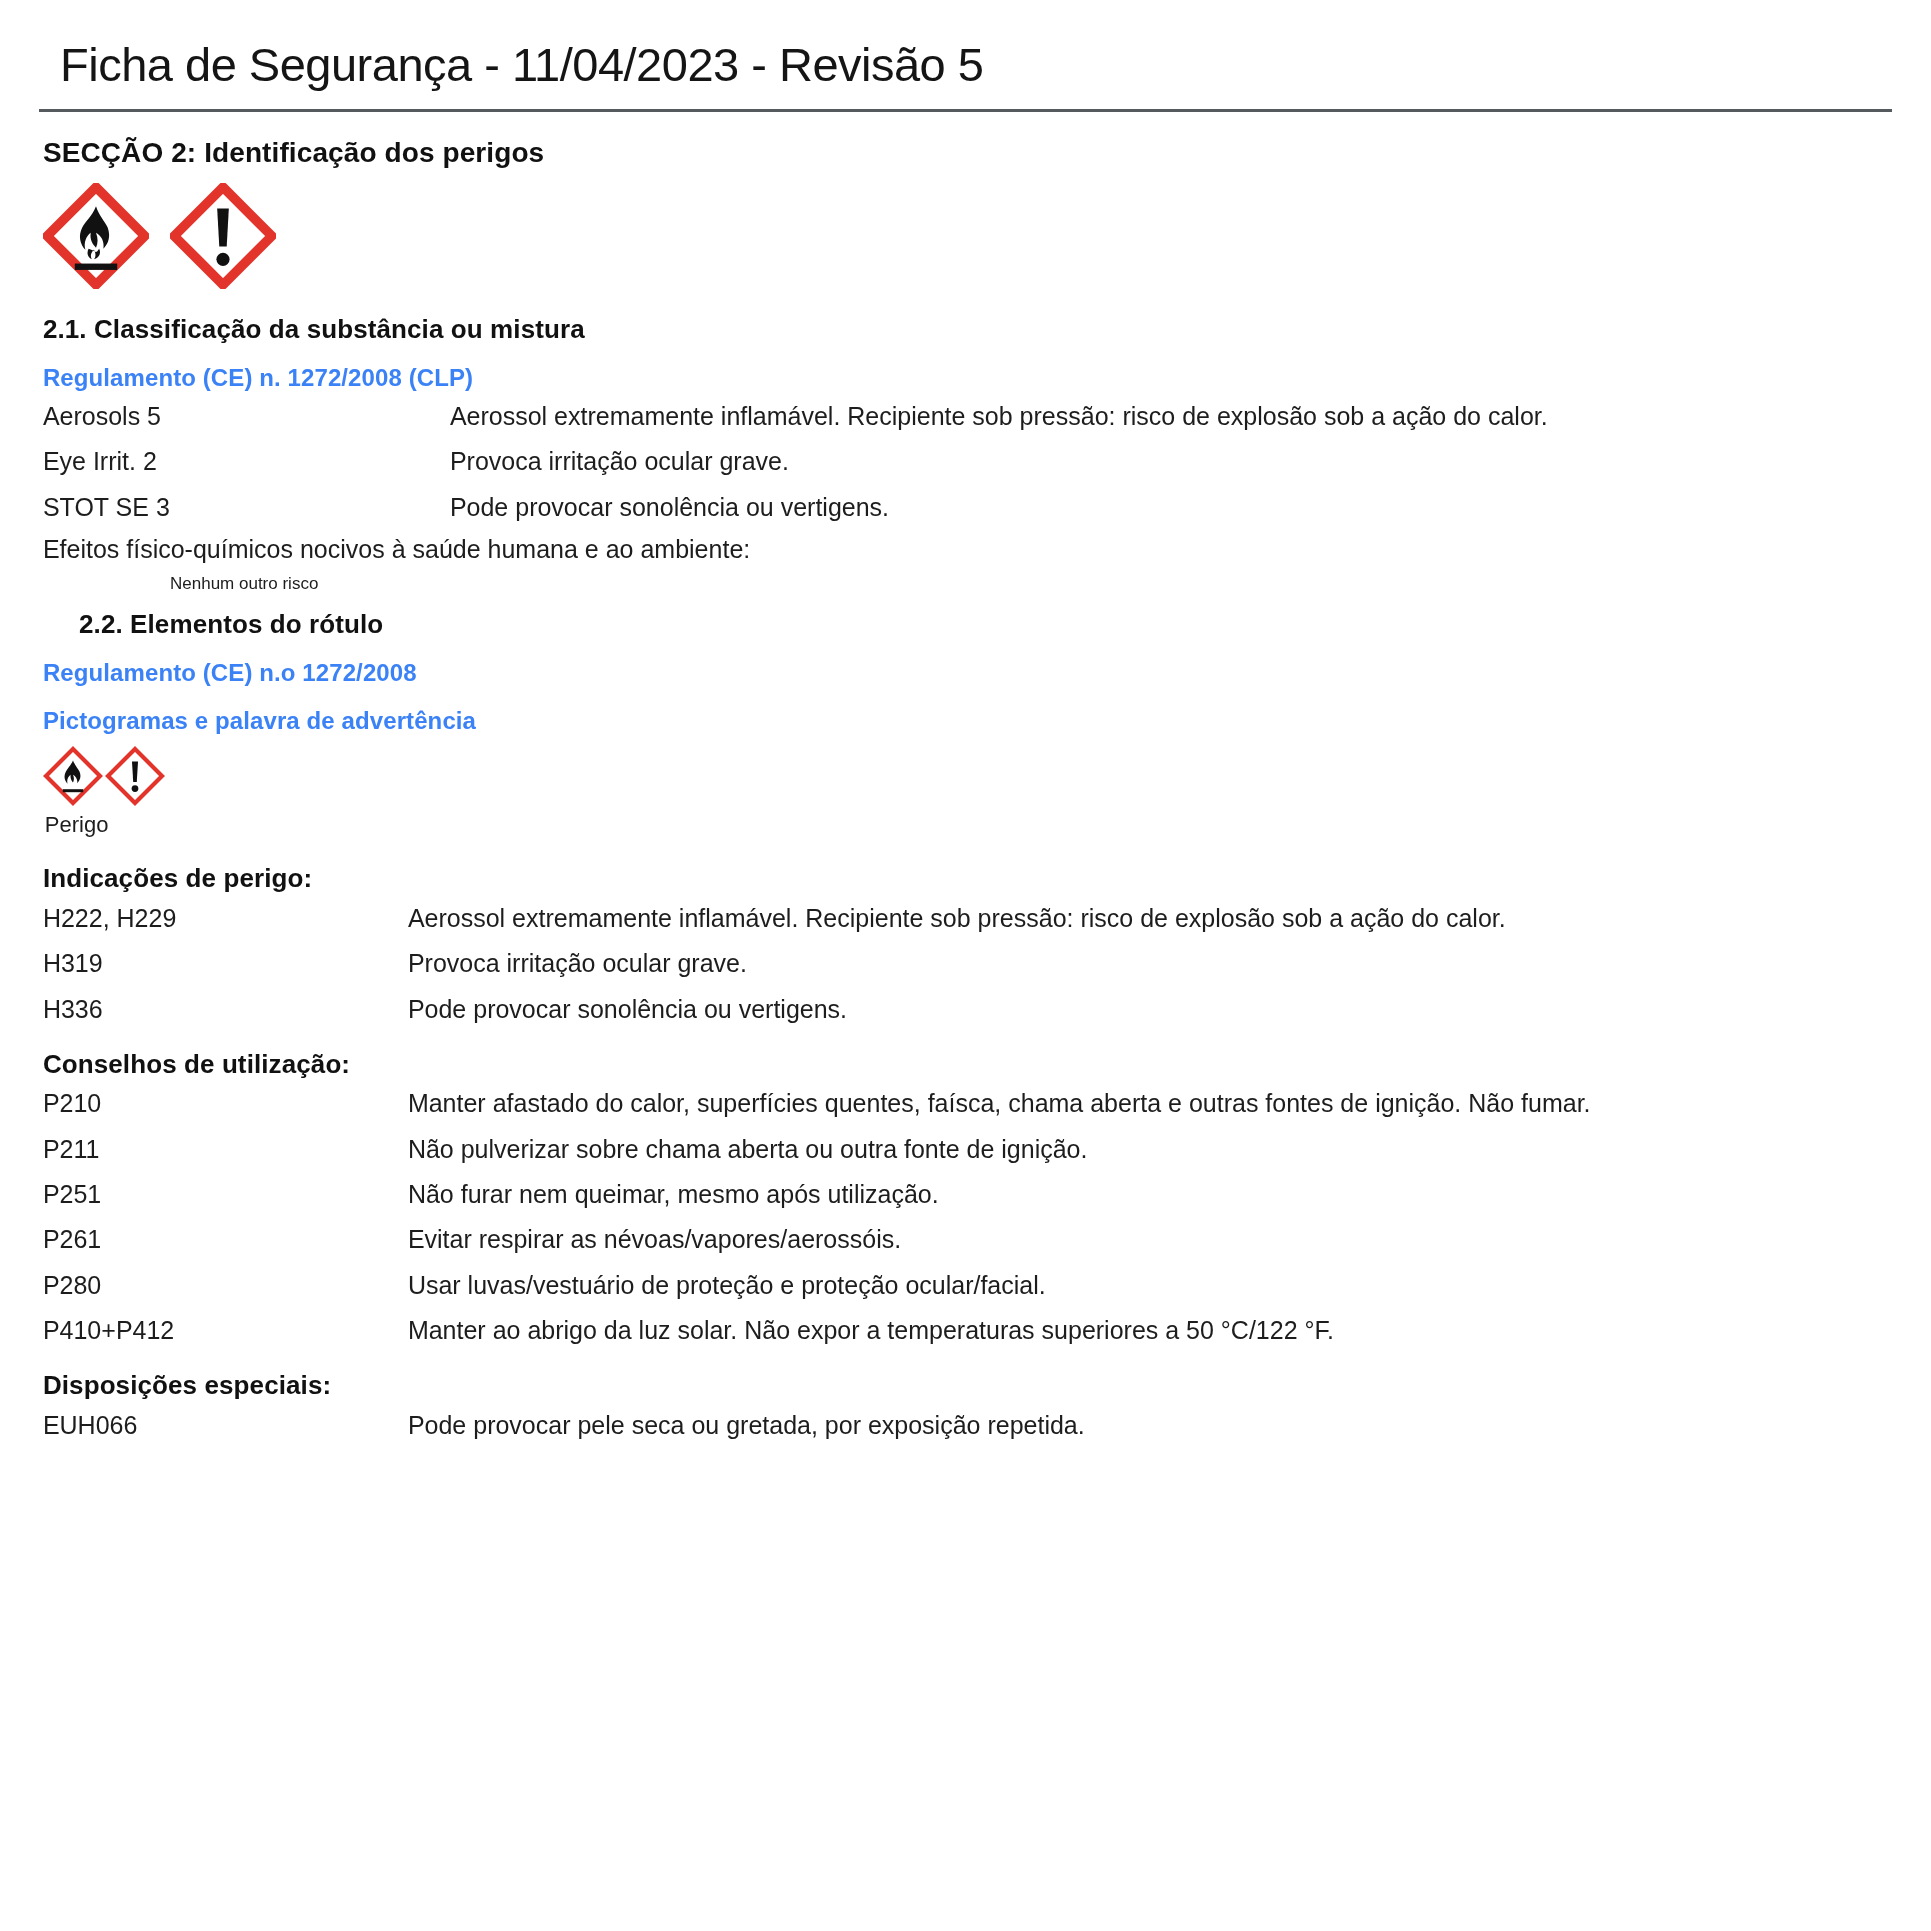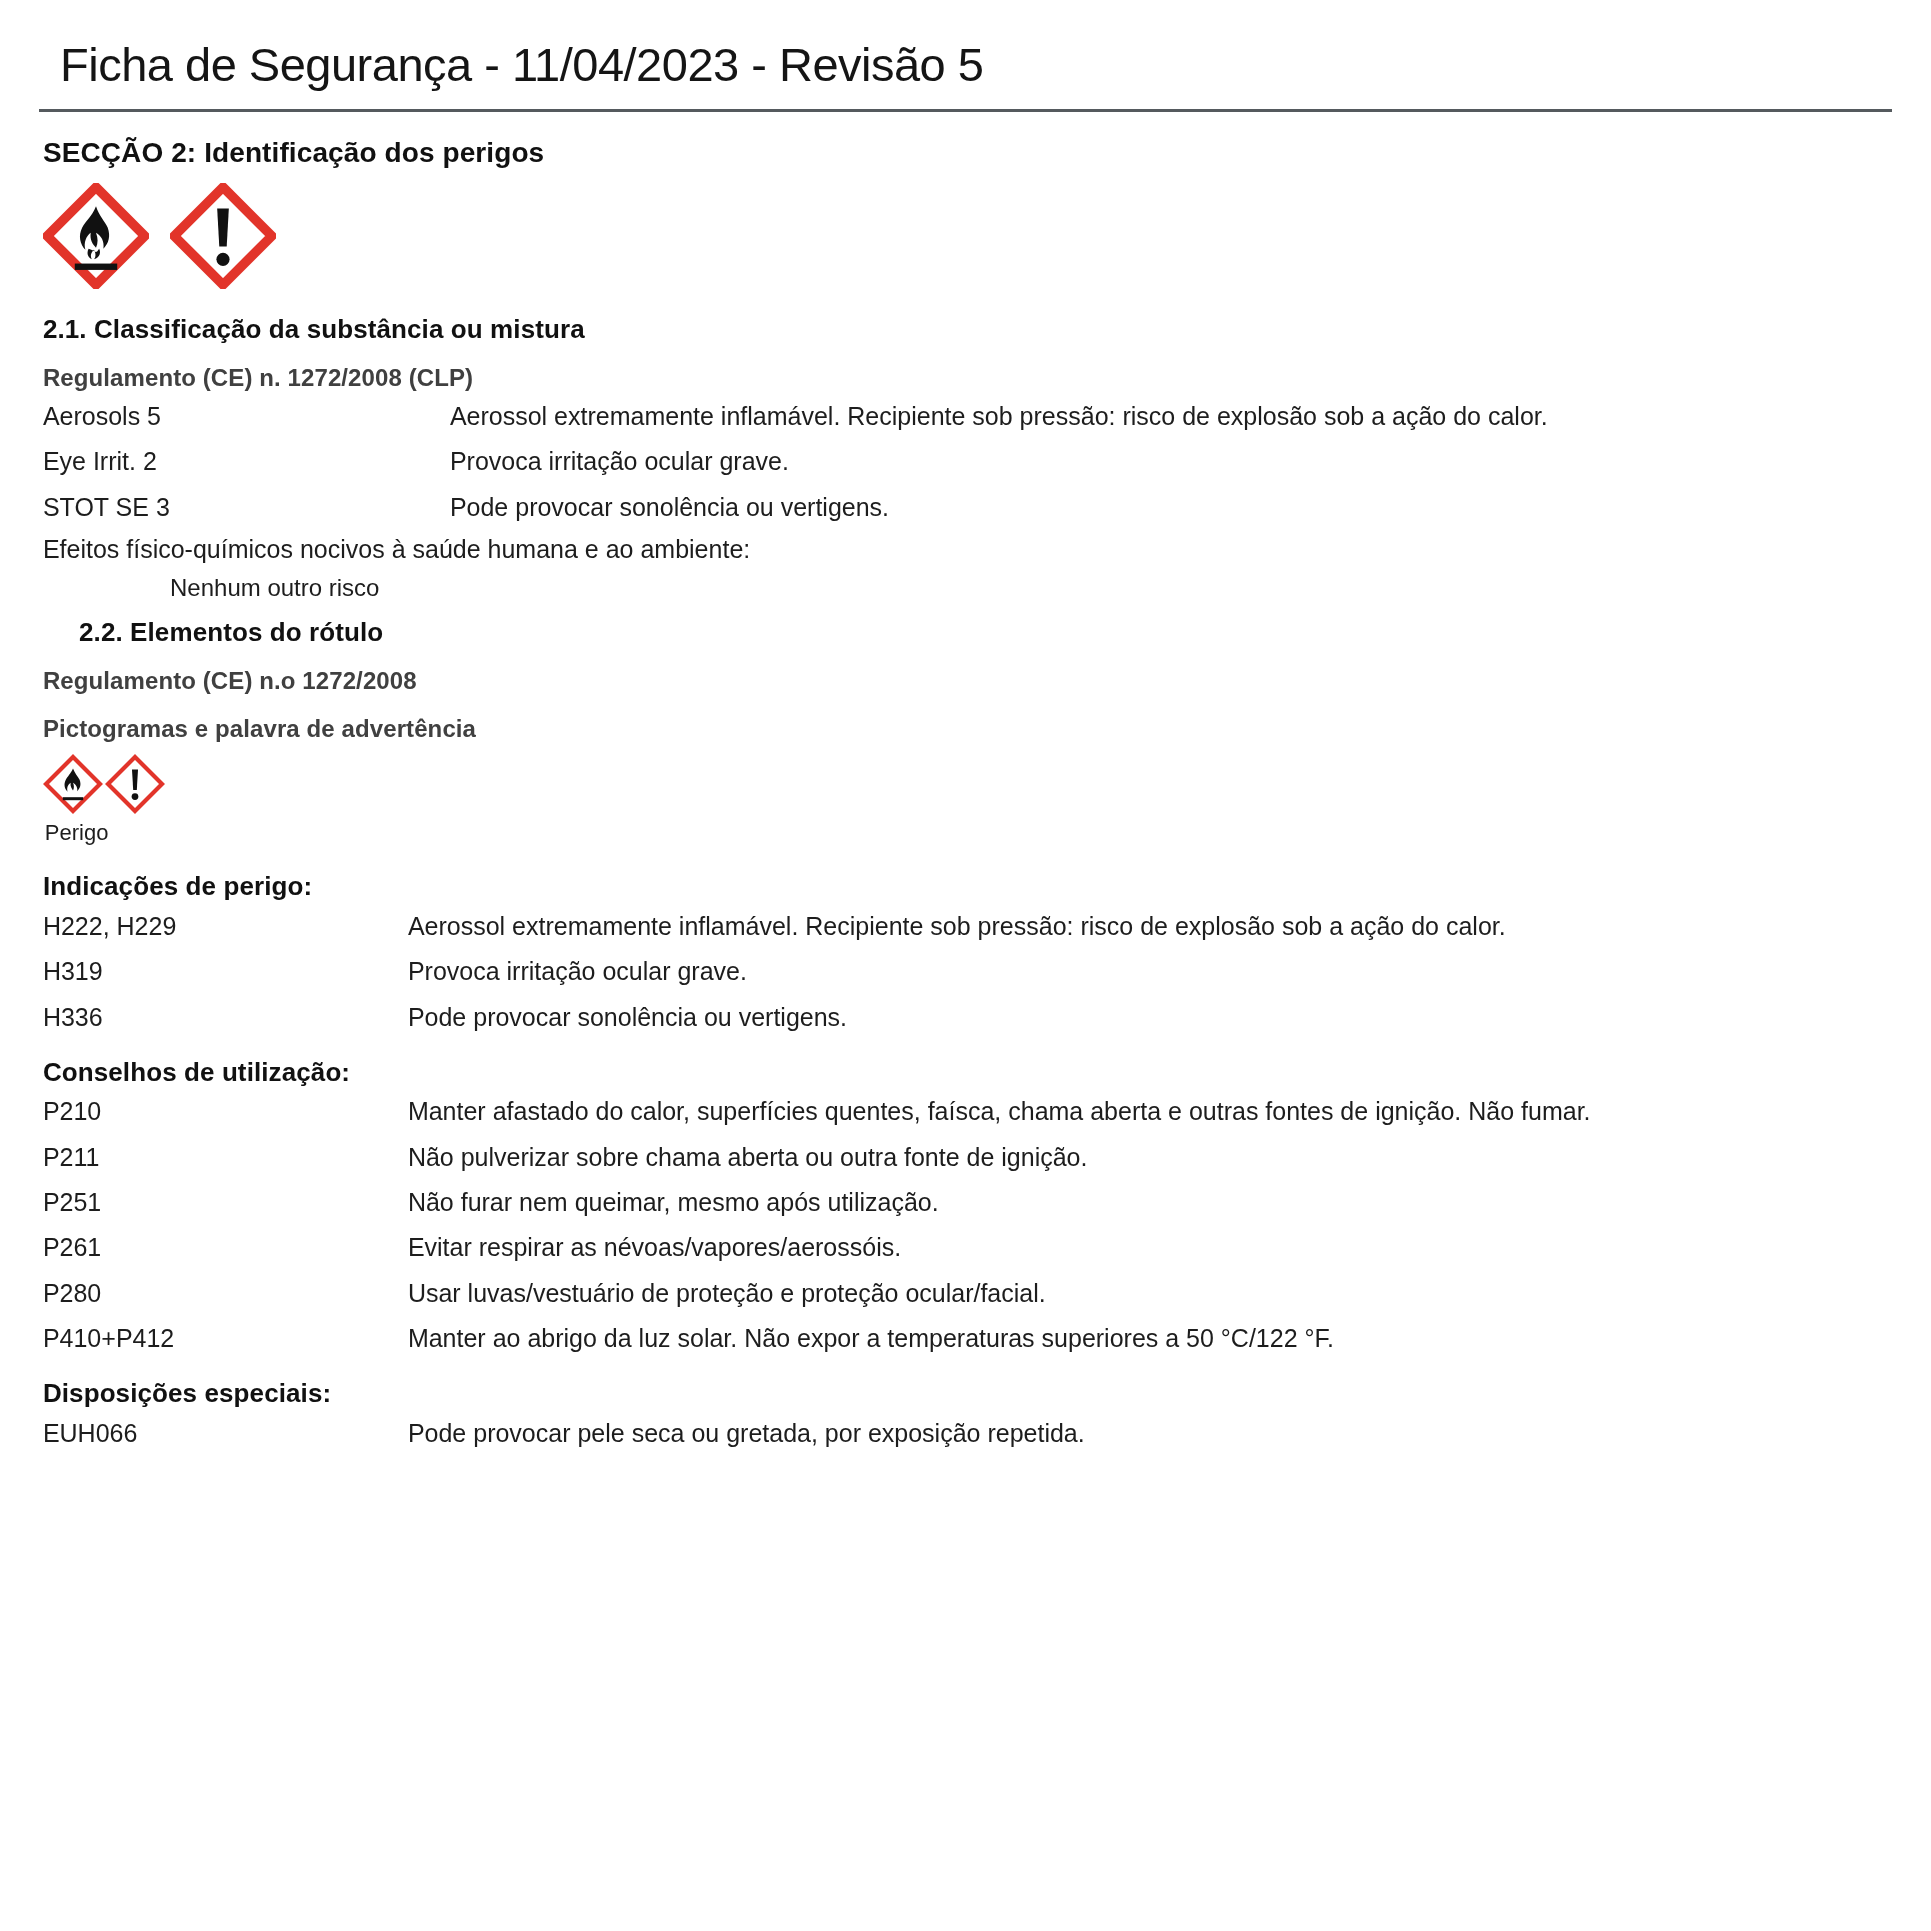--- a/index.html
+++ b/index.html
@@ -51,32 +51,32 @@
     font-size: 26px;
     font-weight: bold;
     color: #111111;
     margin: 25px 0 5.8px 3.9px;
     letter-spacing: 0.1px;
   }
   .sub-head.tight { margin-top: 15.4px; margin-left: 40px; }
   .bold-line {
     font-size: 24px;
     font-weight: bold;
-    color: #404040;
+    color: #3b82f6;
     margin: 19.3px 0 5.8px 3.9px;
     letter-spacing: 0.1px;
   }
   .plain-line {
     font-size: 25px;
     font-weight: 400;
     color: #1d1d1d;
     margin: 13.5px 0 0 3.9px;
   }
   .indent-line {
-    font-size: 24px;
+    font-size: 17px;
     font-weight: 400;
     color: #1d1d1d;
     margin: 9.7px 0 0 131px;
   }
 
   
   .phrase-table {
     margin: 9.7px 0 0 3.9px;
     width: 100%;
   }

